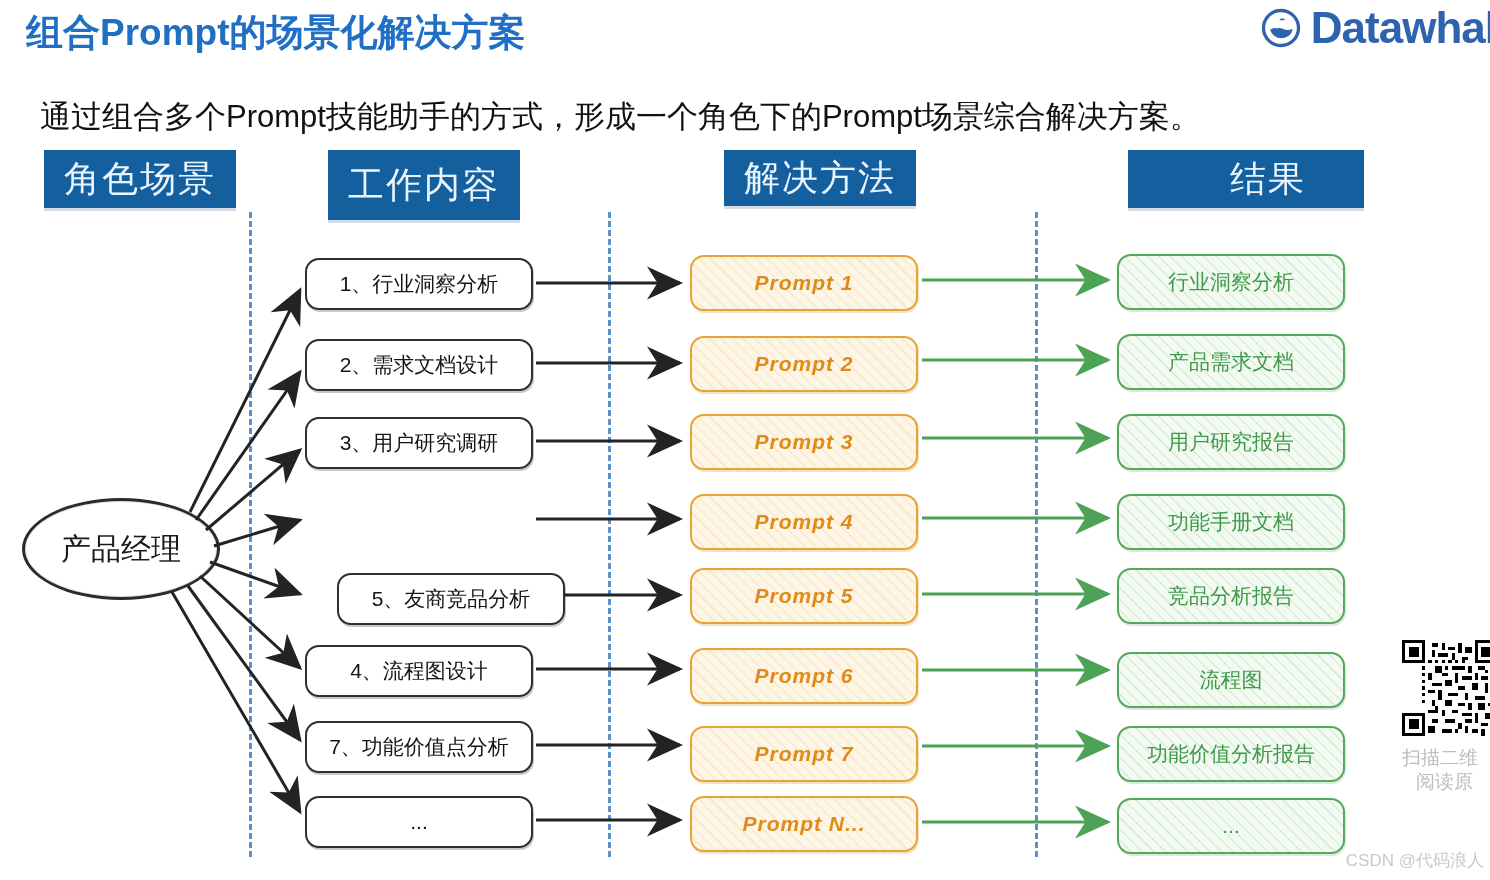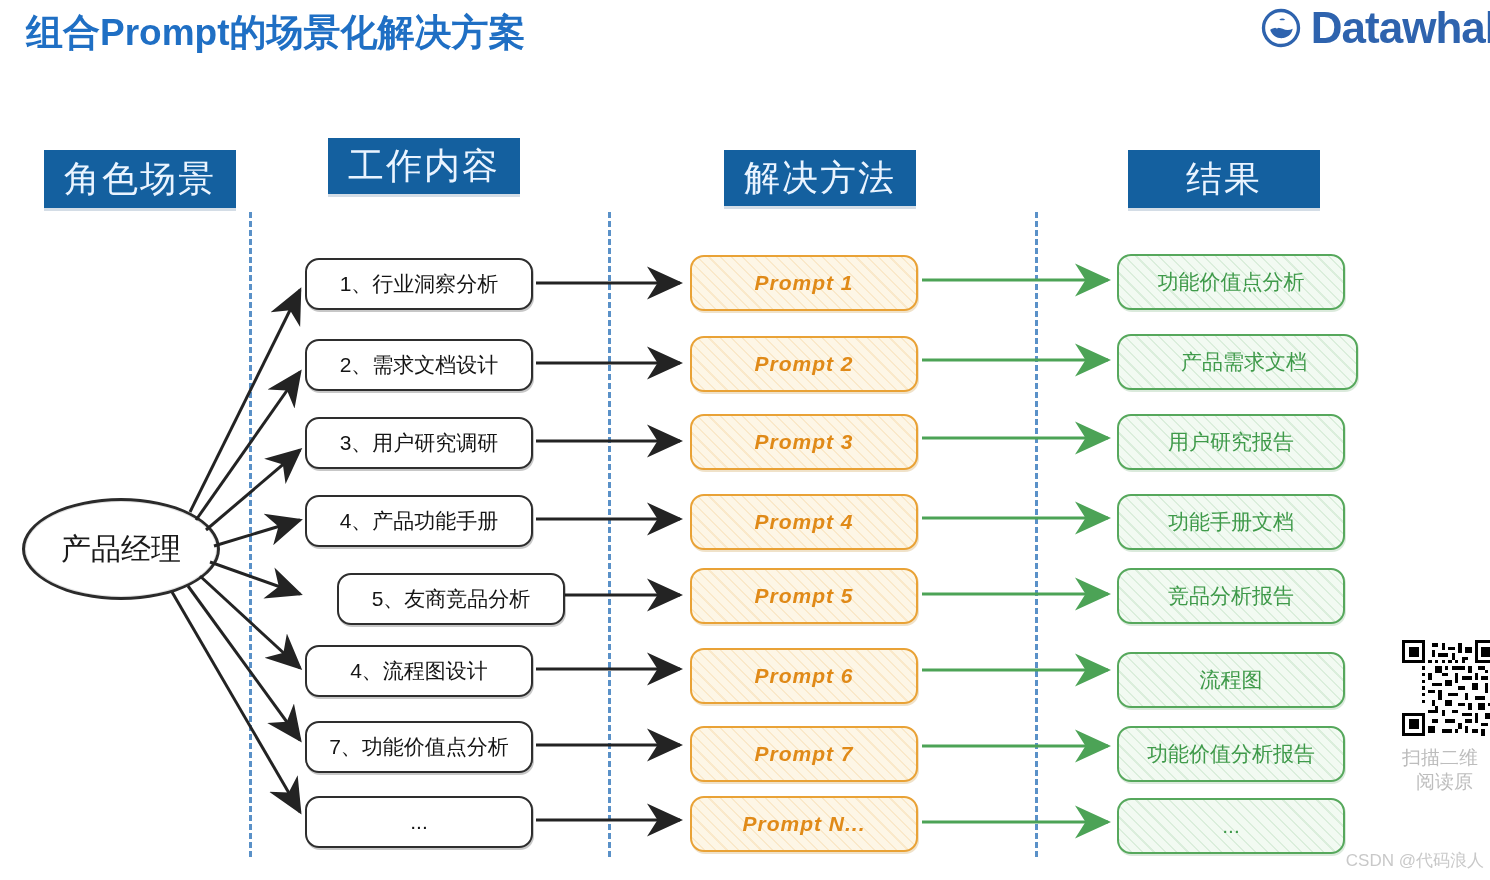--- a/index.html
+++ b/index.html
@@ -140,25 +140,26 @@
   <div class="brand">
     <svg class="brand-mark" viewBox="0 0 48 48">
       <circle cx="24" cy="24" r="21" fill="none" stroke="#2E63AE" stroke-width="4"></circle>
       <path d="M11 26c2 7 9 11 16 10 6-1 10-5 11-11-4 2-8 2-12 0-5-2-10-2-15 1z" fill="#2E63AE"></path>
       <path d="M22 14c2-2 5-2 7 0-2 1-5 1-7 0z" fill="#2E63AE"></path>
       <circle cx="19" cy="23" r="1.6" fill="#ffffff"></circle>
     </svg>
     <div class="brand-text">Datawhal</div>
   </div>
 
+  <div class="subtitle">通过组合多个Prompt技能助手的方式，形成一个角色下的Prompt场景综合解决方案。</div>
 
   <div class="col-head" style="left:44px;top:150px;width:192px;height:58px;">角色场景</div>
-  <div class="col-head" style="left:328px;top:138px;width:192px;height:56px;">工作内容</div>
+  <div class="col-head" style="left:328px;top:150px;width:192px;height:70px;">工作内容</div>
   <div class="col-head" style="left:724px;top:150px;width:192px;height:56px;font-family:Liberation Serif, serif;">解决方法</div>
-  <div class="col-head" style="left:1128px;top:150px;width:192px;height:58px;">结果</div>
+  <div class="col-head" style="left:1128px;top:150px;width:192px;height:58px;padding-left:44px;">结果</div>
 
   <div class="vsep" style="left:249px;top:212px;height:645px;"></div>
   <div class="vsep" style="left:608px;top:212px;height:645px;"></div>
   <div class="vsep" style="left:1035px;top:212px;height:645px;"></div>
 
   <div class="role-oval">
     <span>产品经理</span>
   </div>
 
   <svg class="arrow-layer" viewBox="0 0 1490 880">
@@ -201,37 +202,36 @@
       <path d="M922,594 L1108,594"></path>
       <path d="M922,670 L1108,670"></path>
       <path d="M922,746 L1108,746"></path>
       <path d="M922,822 L1108,822"></path>
     </g>
   </svg>
 
   <div class="work-box" style="top:258px;">1、行业洞察分析</div>
   <div class="work-box" style="top:339px;">2、需求文档设计</div>
   <div class="work-box" style="top:417px;">3、用户研究调研</div>
-  <div class="work-box" style="top:495px;">4、产品功能手册</div>
   <div class="work-box" style="top:573px;margin-left:32px;">5、友商竞品分析</div>
   <div class="work-box" style="top:645px;">4、流程图设计</div>
   <div class="work-box" style="top:721px;">7、功能价值点分析</div>
   <div class="work-box" style="top:796px;">...</div>
 
   <div class="prompt-box" style="top:255px;">Prompt 1</div>
   <div class="prompt-box" style="top:336px;">Prompt 2</div>
   <div class="prompt-box" style="top:414px;">Prompt 3</div>
   <div class="prompt-box" style="top:494px;">Prompt 4</div>
   <div class="prompt-box" style="top:568px;">Prompt 5</div>
   <div class="prompt-box" style="top:648px;">Prompt 6</div>
   <div class="prompt-box" style="top:726px;">Prompt 7</div>
   <div class="prompt-box" style="top:796px;">Prompt N...</div>
 
-  <div class="result-box" style="top:254px;">功能价值点分析</div>
-  <div class="result-box" style="top:334px;padding-left:13px;">产品需求文档</div>
+  <div class="result-box" style="top:254px;">行业洞察分析</div>
+  <div class="result-box" style="top:334px;">产品需求文档</div>
   <div class="result-box" style="top:414px;">用户研究报告</div>
   <div class="result-box" style="top:494px;">功能手册文档</div>
   <div class="result-box" style="top:568px;">竞品分析报告</div>
   <div class="result-box" style="top:652px;">流程图</div>
   <div class="result-box" style="top:726px;">功能价值分析报告</div>
   <div class="result-box" style="top:798px;">...</div>
 
   <div class="qr-wrap">
     <svg class="qr-code" viewBox="0 0 29 29" shape-rendering="crispEdges">
       <rect width="29" height="29" fill="#ffffff"></rect>

